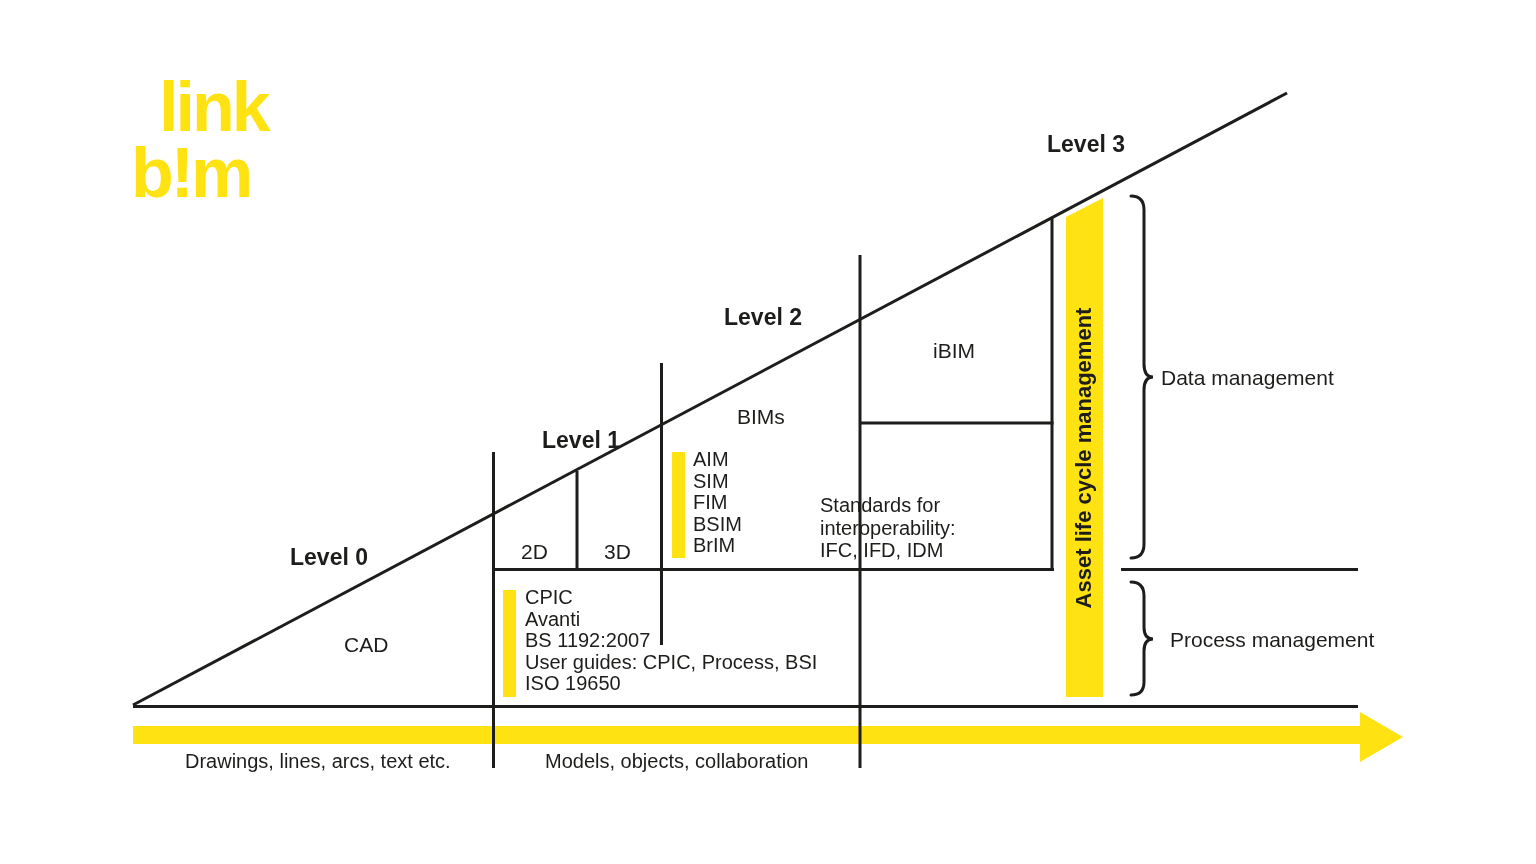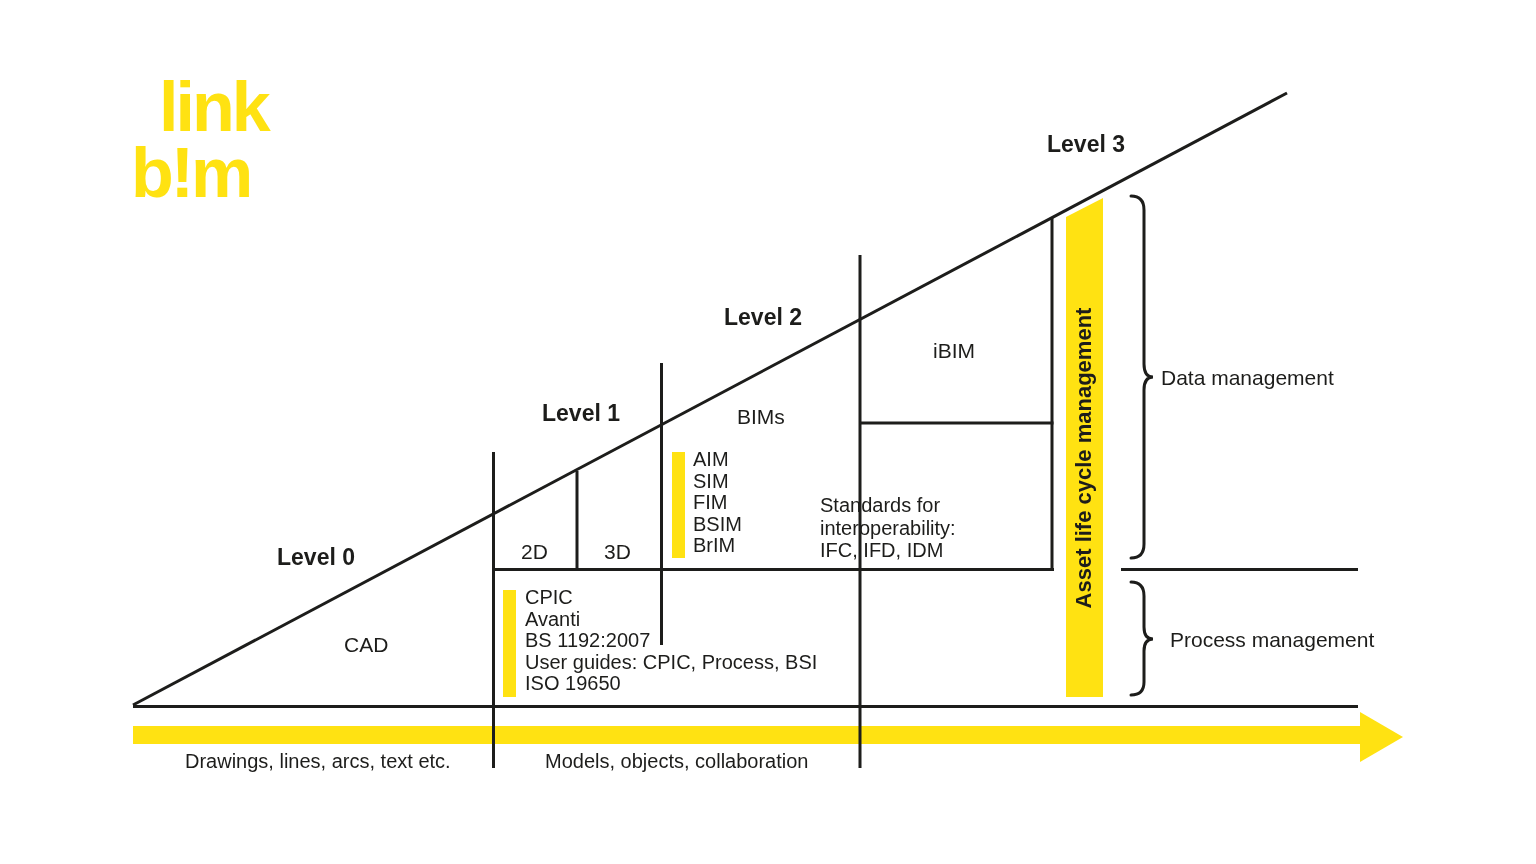--- a/index.html
+++ b/index.html
@@ -56,22 +56,22 @@
 
     <path d="M 1131 196 Q 1144 196 1144 210 L 1144 364 Q 1144 377 1153 377 Q 1144 377 1144 390 L 1144 544 Q 1144 558 1131 558" fill="none" stroke="#1d1d1b" stroke-width="3" stroke-linecap="round"></path>
     <path d="M 1131 582 Q 1144 582 1144 596 L 1144 627 Q 1144 639 1153 639 Q 1144 639 1144 651 L 1144 682 Q 1144 695 1131 695" fill="none" stroke="#1d1d1b" stroke-width="3" stroke-linecap="round"></path>
   </svg>
 
   <div class="logo">
     <div class="l1">link</div>
     <div class="l2">b!m</div>
   </div>
 
-  <div class="lbl level" style="left:277px;top:544px;">Level 0</div>
-  <div class="lbl level" style="left:542px;top:400px;">Level 1</div>
+  <div class="lbl level" style="left:290px;top:544px;">Level 0</div>
+  <div class="lbl level" style="left:542px;top:427px;">Level 1</div>
   <div class="lbl level" style="left:724px;top:304px;">Level 2</div>
   <div class="lbl level" style="left:1047px;top:131px;">Level 3</div>
 
   <div class="lbl zone" style="left:344px;top:633px;">CAD</div>
   <div class="lbl zone" style="left:521px;top:540px;">2D</div>
   <div class="lbl zone" style="left:604px;top:540px;">3D</div>
   <div class="lbl zone" style="left:737px;top:405px;">BIMs</div>
   <div class="lbl zone" style="left:933px;top:339px;">iBIM</div>
 
   <div class="list" style="left:693px;top:449px;">

